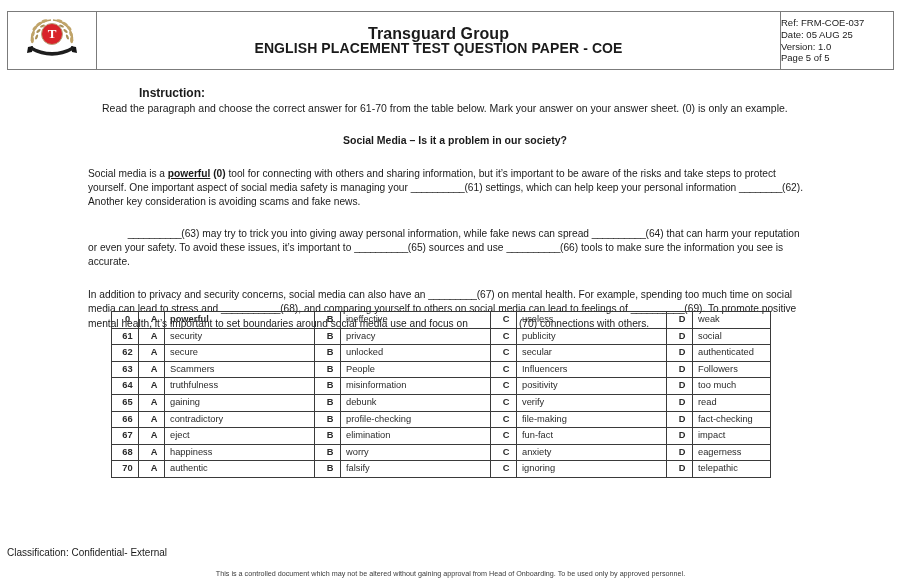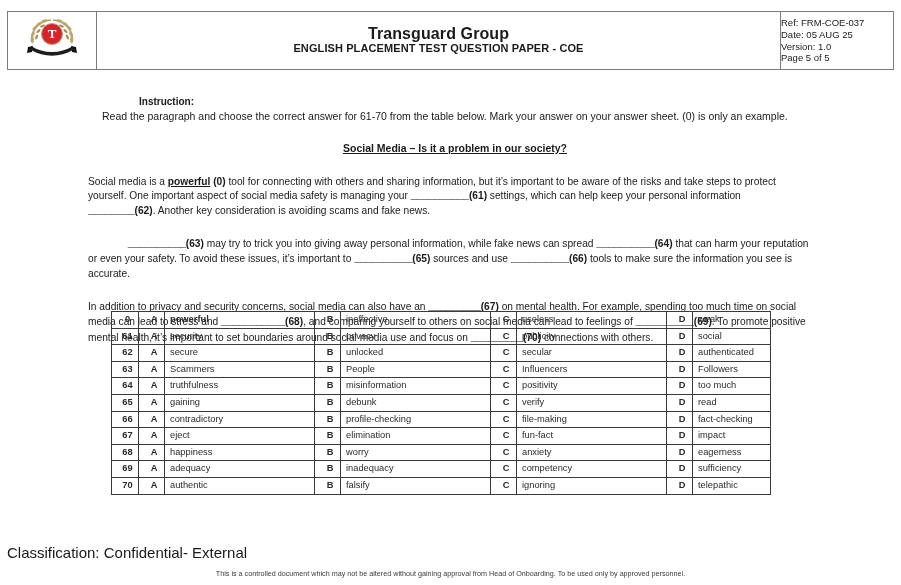--- a/index.html
+++ b/index.html
@@ -44,21 +44,21 @@
     padding: 5px 4px 5px 7px;
     vertical-align: top;
   }
   .hdr-title-line1 {
     font-size: 16px;
     font-weight: bold;
     line-height: 14px;
     letter-spacing: 0.1px;
   }
   .hdr-title-line2 {
-    font-size: 11px;
+    font-size: 14px;
     font-weight: bold;
     line-height: 14px;
     letter-spacing: 0.1px;
   }
   .hdr-meta-line {
     font-size: 9.5px;
     line-height: 11.6px;
     white-space: nowrap;
   }
 
@@ -103,57 +103,55 @@
   }
 
   
   .content {
     position: absolute;
     left: 88px;
     top: 82px;
     width: 722px;
   }
   .instruction-label {
-    font-size: 10px;
+    font-size: 12px;
     font-weight: bold;
     line-height: 15px;
-    margin: 12px 0 0 7px;
+    margin: 4px 0 0 7px;
     padding-left: 44px;
   }
   .instruction-text {
     font-size: 10.5px;
     font-weight: normal;
     line-height: 15px;
     margin: 0 0 0 14px;
   }
   .passage-title {
     font-size: 10.5px;
     font-weight: bold;
     text-align: center;
     margin: 17px 0 8px 0;
     padding-left: 12px;
     line-height: 15px;
-    text-decoration: underline;
   }
   .para {
     font-size: 10.2px;
     line-height: 14.2px;
     margin: 17px 0 0 0;
     text-align: left;
   }
   .para.p1 { margin-top: 19px; }
   .para.p2 { margin-top: 17px; }
   .para.p3 { margin-top: 19px; }
   .blank {
     font-weight: normal;
     letter-spacing: -0.3px;
-    font-family: Liberation Mono, monospace;
   }
   .qn {
-    font-weight: bold;
+    font-weight: normal;
   }
   .ex-word {
     font-weight: bold;
     text-decoration: underline;
   }
   .ex-num {
     font-weight: bold;
   }
 
   
@@ -192,21 +190,21 @@
   }
   .c-word { width: 144px; }
   .c-word.last { width: auto; margin-top: 27px; }
   .bold-word { font-weight: bold; color: #111; }
 
   
   .classification {
     position: absolute;
     left: 7px;
     top: 546px;
-    font-size: 15px;
+    font-size: 10px;
     line-height: 13px;
     color: #1a1a1a;
     text-align: center;
   }
   .footer-note {
     position: absolute;
     left: 0;
     top: 569px;
     width: 901px;
     text-align: center;
@@ -381,31 +379,20 @@
         <td class="c-letter">A</td>
         <td class="c-word">happiness</td>
         <td class="c-letter">B</td>
         <td class="c-word">worry</td>
         <td class="c-letter">C</td>
         <td class="c-word">anxiety</td>
         <td class="c-letter">D</td>
         <td class="c-word last">eagerness</td>
       </tr>
       <tr>
-        <td class="c-num">69</td>
-        <td class="c-letter">A</td>
-        <td class="c-word">adequacy</td>
-        <td class="c-letter">B</td>
-        <td class="c-word">inadequacy</td>
-        <td class="c-letter">C</td>
-        <td class="c-word">competency</td>
-        <td class="c-letter">D</td>
-        <td class="c-word last">sufficiency</td>
-      </tr>
-      <tr>
         <td class="c-num">70</td>
         <td class="c-letter">A</td>
         <td class="c-word">authentic</td>
         <td class="c-letter">B</td>
         <td class="c-word">falsify</td>
         <td class="c-letter">C</td>
         <td class="c-word">ignoring</td>
         <td class="c-letter">D</td>
         <td class="c-word last">telepathic</td>
       </tr>

